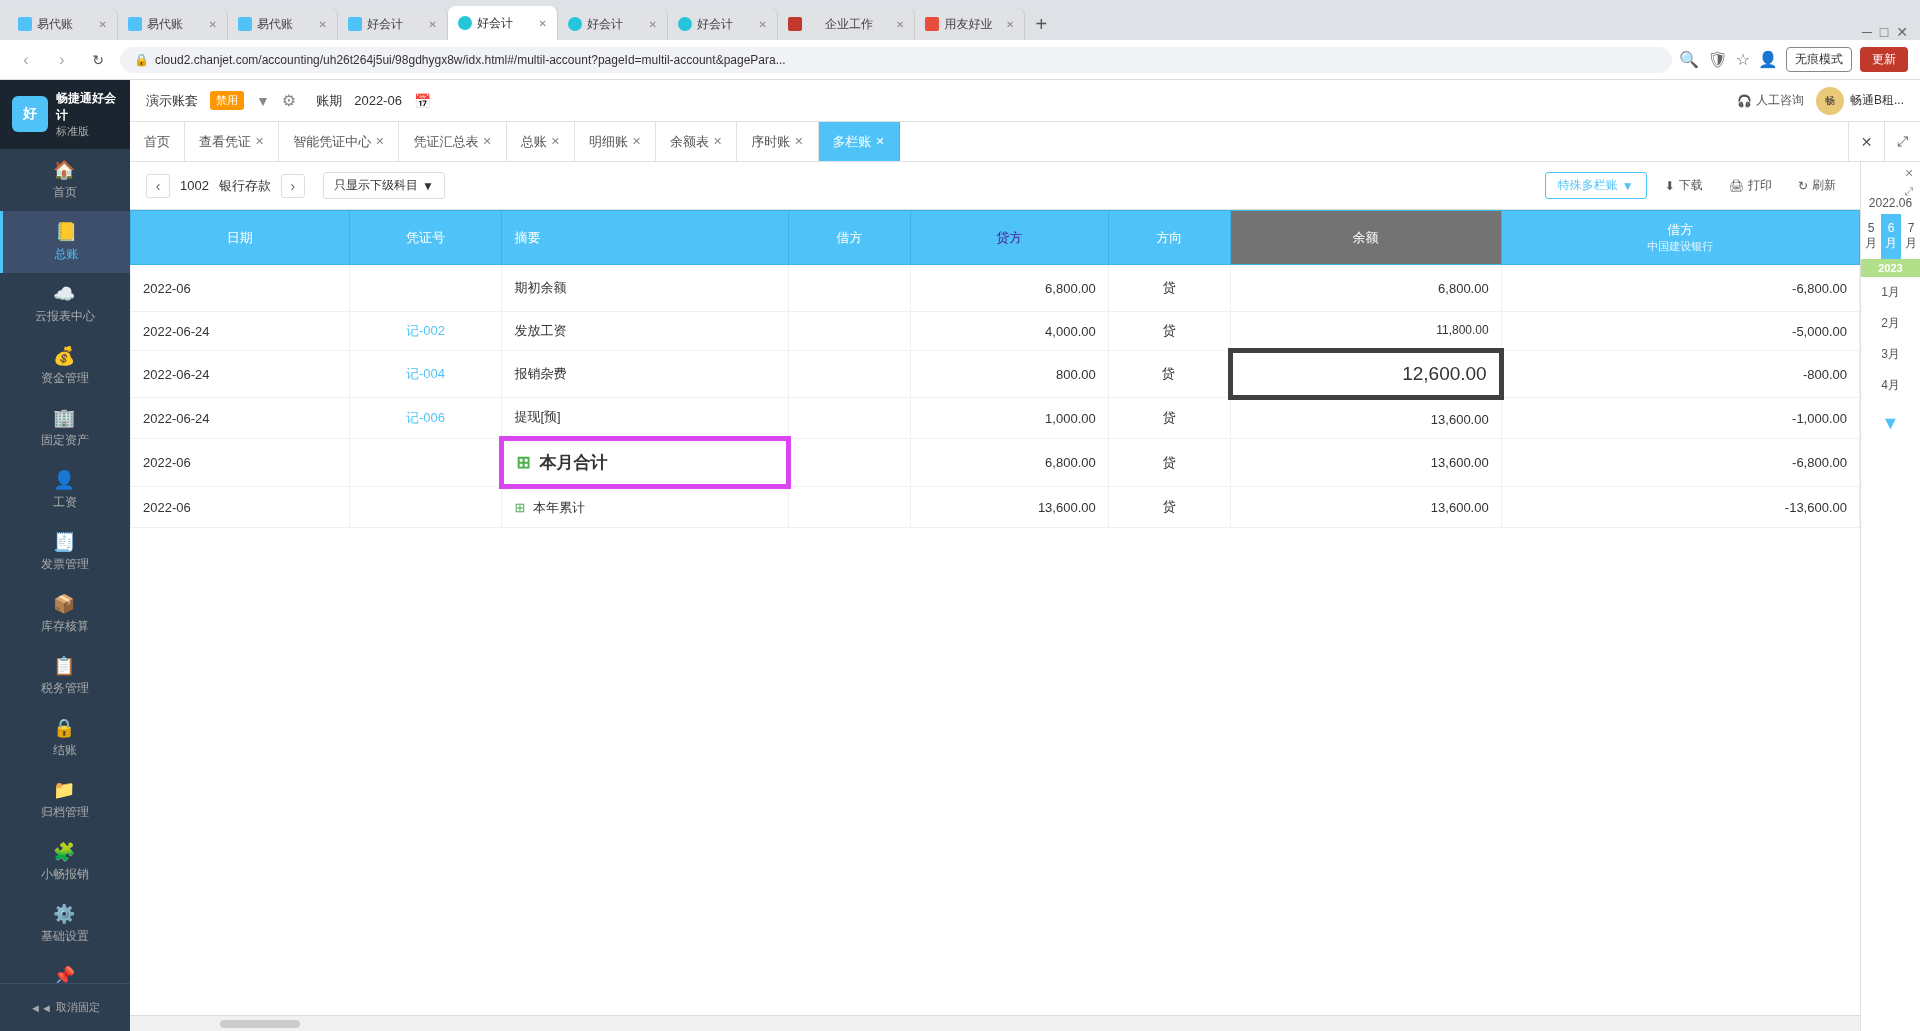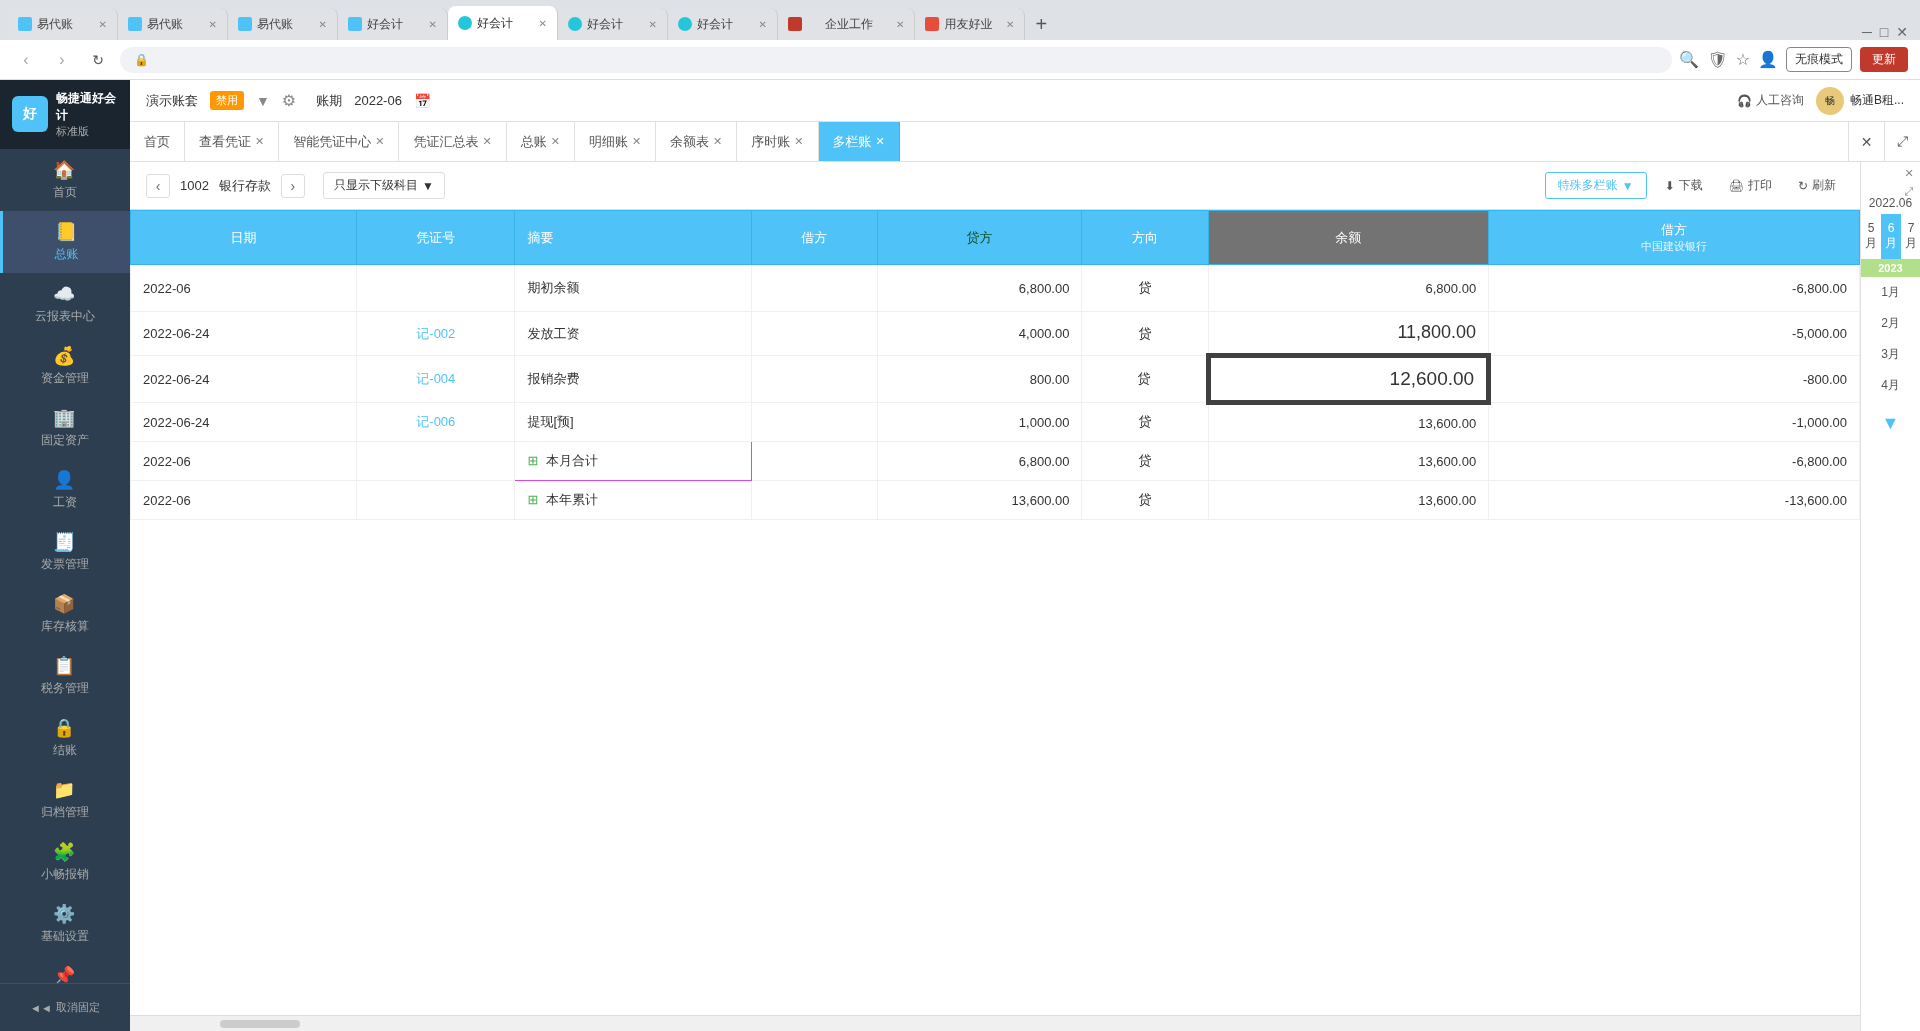--- a/index.html
+++ b/index.html
@@ -78,20 +78,21 @@
     </div>
   </div>
 </div>
 
 <div style="background:#fff; height:40px; display:flex; align-items:center; padding:0 12px; gap:8px; border-bottom:1px solid #ddd;">
   <span style="width:28px; height:28px; display:flex; align-items:center; justify-content:center; color:#aaa; font-size:16px; cursor:pointer;">‹</span>
   <span style="width:28px; height:28px; display:flex; align-items:center; justify-content:center; color:#aaa; font-size:16px; cursor:pointer;">›</span>
   <span style="width:28px; height:28px; display:flex; align-items:center; justify-content:center; color:#555; font-size:14px; cursor:pointer;">↻</span>
   <div style="flex:1; background:#f0f2f5; border-radius:20px; padding:6px 14px; font-size:12px; color:#333; display:flex; align-items:center;">
     <span style="margin-right:6px; color:#555;">🔒</span>
+    <span>cloud2.chanjet.com/accounting/uh26t264j5ui/98gdhygx8w/idx.html#/multil-account?pageId=multil-account&amp;pagePara...</span>
   </div>
   <span style="font-size:16px; color:#666; cursor:pointer;">🔍</span>
   <span style="font-size:16px; color:#666; cursor:pointer;">🛡</span>
   <span style="font-size:16px; color:#666; cursor:pointer;">☆</span>
   <span style="font-size:16px; color:#666; cursor:pointer;">👤</span>
   <div style="border:1px solid #888; border-radius:4px; padding:3px 8px; font-size:12px; color:#333;">无痕模式</div>
   <button style="background:#c0392b; color:#fff; border:none; border-radius:4px; padding:4px 12px; font-size:12px; cursor:pointer;">更新</button>
 </div>
 
 <div style="display:flex; height:951px;">
@@ -266,21 +267,21 @@
         </div>
 
         <div style="flex:1; overflow:auto;">
           <table style="width:100%; border-collapse:collapse; min-width:900px;">
             <thead>
               <tr>
                 <th style="background:#4fc3f7; color:#fff; padding:10px 12px; text-align:center; font-size:13px; font-weight:500; border:1px solid #39b4e8; white-space:nowrap;">日期</th>
                 <th style="background:#4fc3f7; color:#fff; padding:10px 12px; text-align:center; font-size:13px; font-weight:500; border:1px solid #39b4e8; white-space:nowrap;">凭证号</th>
                 <th style="background:#4fc3f7; color:#fff; padding:10px 12px; text-align:left; font-size:13px; font-weight:500; border:1px solid #39b4e8; white-space:nowrap;">摘要</th>
                 <th style="background:#4fc3f7; color:#fff; padding:10px 12px; text-align:center; font-size:13px; font-weight:500; border:1px solid #39b4e8; white-space:nowrap;">借方</th>
-                <th style="background:#4fc3f7; color:#14532d; padding:10px 12px; text-align:center; font-size:13px; font-weight:500; border:1px solid #39b4e8; white-space:nowrap;">贷方</th>
+                <th style="background:#4fc3f7; color:#4c1d95; padding:10px 12px; text-align:center; font-size:13px; font-weight:500; border:1px solid #39b4e8; white-space:nowrap;">贷方</th>
                 <th style="background:#4fc3f7; color:#fff; padding:10px 12px; text-align:center; font-size:13px; font-weight:500; border:1px solid #39b4e8; white-space:nowrap;">方向</th>
                 <th style="background:#737373; color:#fff; padding:10px 12px; text-align:center; font-size:13px; font-weight:500; border:1px solid #39b4e8; white-space:nowrap;">余额</th>
                 <th style="background:#4fc3f7; color:#fff; padding:10px 12px; text-align:center; font-size:13px; font-weight:500; border:1px solid #39b4e8; white-space:nowrap; min-width:150px;">
                   <div>借方</div>
                   <div style="font-size:11px; font-weight:normal; color:rgba(255,255,255,0.85);">中国建设银行</div>
                 </th>
               </tr>
             </thead>
             <tbody>
 
@@ -295,21 +296,21 @@
                 <td style="padding:10px 12px; font-size:13px; color:#333; border:1px solid #f0f0f0; text-align:right;">-6,800.00</td>
               </tr>
 
               <tr>
                 <td style="padding:10px 12px; font-size:13px; color:#333; border:1px solid #f0f0f0;">2022-06-24</td>
                 <td style="padding:10px 12px; font-size:13px; border:1px solid #f0f0f0; text-align:center;"><a href="#" style="color:#4fc3f7; cursor:pointer; text-decoration:none;">记-002</a></td>
                 <td style="padding:10px 12px; font-size:13px; color:#333; border:1px solid #f0f0f0;">发放工资</td>
                 <td style="padding:10px 12px; font-size:13px; color:#333; border:1px solid #f0f0f0; text-align:right;"></td>
                 <td style="padding:10px 12px; font-size:13px; color:#333; border:1px solid #f0f0f0; text-align:right;">4,000.00</td>
                 <td style="padding:10px 12px; font-size:13px; color:#333; border:1px solid #f0f0f0; text-align:center;">贷</td>
-                <td style="padding:10px 12px; font-size:18px; color:#333; border:1px solid #f0f0f0; text-align:right;">11,800.00</td>
+                <td style="padding:10px 12px; font-size:12px; color:#333; border:1px solid #f0f0f0; text-align:right;">11,800.00</td>
                 <td style="padding:10px 12px; font-size:13px; color:#333; border:1px solid #f0f0f0; text-align:right;">-5,000.00</td>
               </tr>
 
               <tr>
                 <td style="padding:10px 12px; font-size:13px; color:#333; border:1px solid #f0f0f0;">2022-06-24</td>
                 <td style="padding:10px 12px; font-size:13px; border:1px solid #f0f0f0; text-align:center;"><a href="#" style="color:#4fc3f7; cursor:pointer; text-decoration:none;">记-004</a></td>
                 <td style="padding:10px 12px; font-size:13px; color:#333; border:1px solid #f0f0f0;">报销杂费</td>
                 <td style="padding:10px 12px; font-size:13px; color:#333; border:1px solid #f0f0f0; text-align:right;"></td>
                 <td style="padding:10px 12px; font-size:13px; color:#333; border:1px solid #f0f0f0; text-align:right;">800.00</td>
                 <td style="padding:10px 12px; font-size:13px; color:#333; border:1px solid #f0f0f0; text-align:center;">贷</td>
@@ -324,21 +325,21 @@
                 <td style="padding:10px 12px; font-size:13px; color:#333; border:1px solid #f0f0f0; text-align:right;"></td>
                 <td style="padding:10px 12px; font-size:13px; color:#333; border:1px solid #f0f0f0; text-align:right;">1,000.00</td>
                 <td style="padding:10px 12px; font-size:13px; color:#333; border:1px solid #f0f0f0; text-align:center;">贷</td>
                 <td style="padding:10px 12px; font-size:13px; color:#333; border:1px solid #f0f0f0; text-align:right;">13,600.00</td>
                 <td style="padding:10px 12px; font-size:13px; color:#333; border:1px solid #f0f0f0; text-align:right;">-1,000.00</td>
               </tr>
 
               <tr>
                 <td style="padding:10px 12px; font-size:13px; color:#333; border:1px solid #f0f0f0;">2022-06</td>
                 <td style="padding:10px 12px; font-size:13px; color:#333; border:1px solid #f0f0f0;"></td>
-                <td style="padding:10px 12px; font-size:13px; color:#333; border:1px solid #d946ef;">
+                <td style="padding:10px 12px; font-size:17px; color:#333; border:5px solid #d946ef;font-weight:bold;">
                   <span style="color:#4caf50; margin-right:4px;">⊞</span>
                   <span>本月合计</span>
                 </td>
                 <td style="padding:10px 12px; font-size:13px; color:#333; border:1px solid #f0f0f0; text-align:right;"></td>
                 <td style="padding:10px 12px; font-size:13px; color:#333; border:1px solid #f0f0f0; text-align:right;">6,800.00</td>
                 <td style="padding:10px 12px; font-size:13px; color:#333; border:1px solid #f0f0f0; text-align:center;">贷</td>
                 <td style="padding:10px 12px; font-size:13px; color:#333; border:1px solid #f0f0f0; text-align:right;">13,600.00</td>
                 <td style="padding:10px 12px; font-size:13px; color:#333; border:1px solid #f0f0f0; text-align:right;">-6,800.00</td>
               </tr>
 

